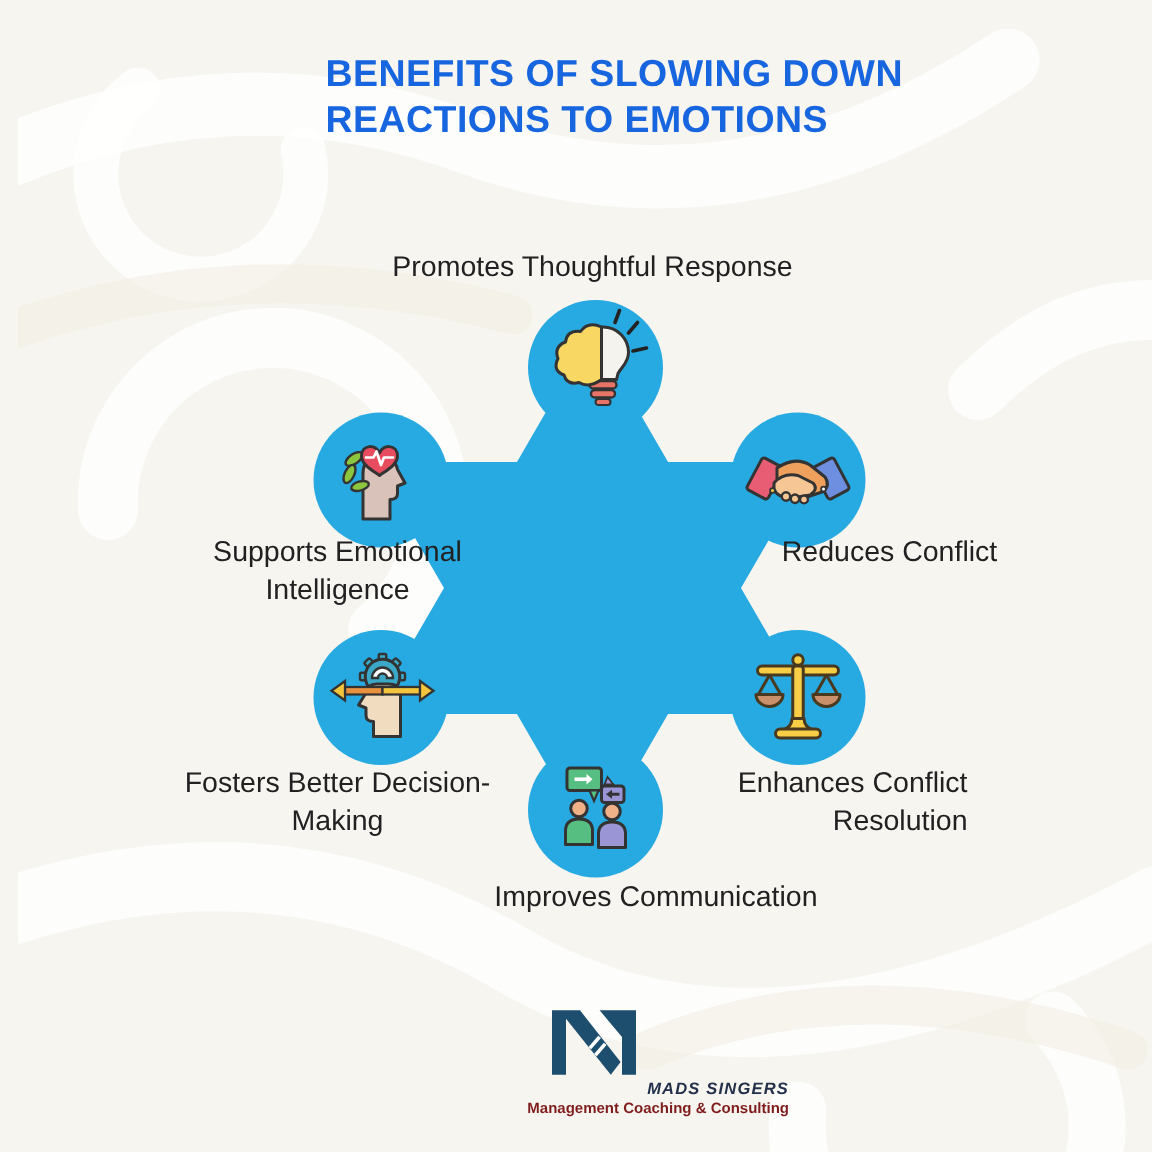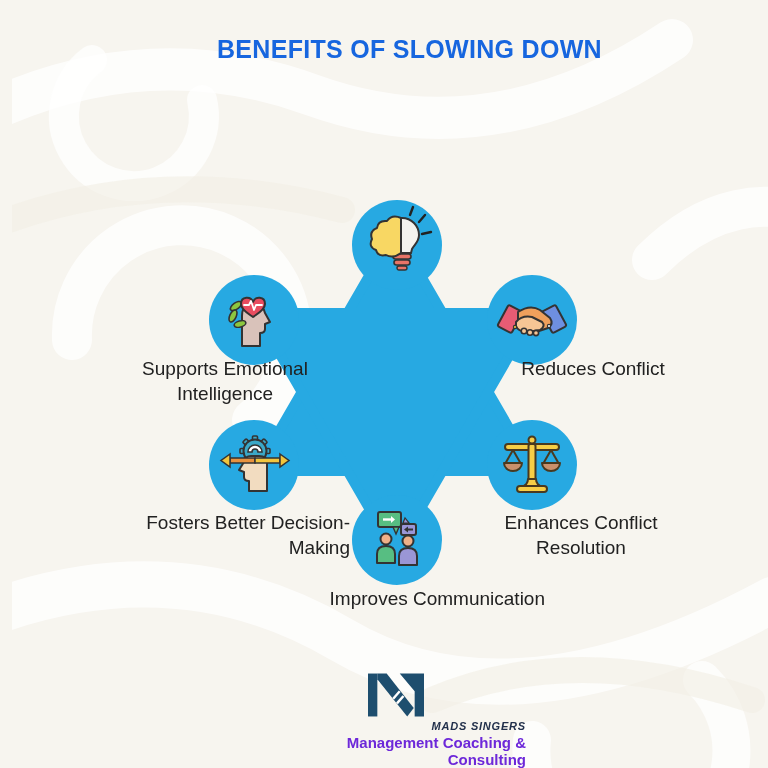--- a/index.html
+++ b/index.html
@@ -6,28 +6,28 @@
   body{width:768px;height:768px;overflow:hidden;background:#F7F5EF;
        font-family:"Liberation Sans","DejaVu Sans",sans-serif;}
   .canvas{position:relative;width:768px;height:768px;margin-left:12px;}
   svg.bg{position:absolute;left:0;top:0;}
   .title{position:absolute;left:205px;top:34px;color:#1766DF;
          font-size:25px;font-weight:bold;line-height:31px;letter-spacing:.3px;}
   svg.diagram{position:absolute;left:0;top:0;}
   .blabel{position:absolute;color:#212121;font-size:19px;line-height:25px;font-weight:400;}
   .lb-top{left:233px;top:166px;width:300px;text-align:center;}
   .lb-tr{left:481px;top:356px;width:200px;text-align:center;}
-  .lb-br{left:484px;top:510px;width:170px;text-align:center;}
+  .lb-br{left:463px;top:510px;width:170px;text-align:right;}
   .lb-b{left:233px;top:586px;width:300px;text-align:right;}
-  .lb-bl{left:120px;top:510px;width:218px;text-align:right;}
+  .lb-bl{left:104px;top:510px;width:218px;text-align:center;}
   .lb-tl{left:124px;top:356px;width:178px;text-align:center;}
   .footer{position:absolute;left:254px;top:672px;width:260px;text-align:right;}
   .footer svg{display:block;margin:0 auto 2px auto;}
   .brand{color:#22304B;font-size:11px;font-weight:bold;font-style:italic;letter-spacing:.8px;}
-  .tagline{color:#6d28d9;font-size:15px;font-weight:bold;margin-top:2px;}
+  .tagline{color:#7f1d1d;font-size:10px;font-weight:bold;margin-top:2px;}
 </style>
 </head>
 <body>
 
 <div class="canvas">
 
   <svg class="bg" width="768" height="768" viewBox="0 0 768 768">
     <g fill="none" stroke="#FFFFFF" stroke-opacity="0.75" stroke-linecap="round">
       <path d="M-60,130 Q120,30 300,95 T660,40" stroke-width="42"></path>
       <path d="M60,340 a110,110 0 1 1 180,80" stroke-width="40"></path>
@@ -37,20 +37,21 @@
       <path d="M80,60 a70,70 0 1 0 110,40" stroke-width="30"></path>
     </g>
     <g fill="none" stroke="#F1EEE5" stroke-opacity="0.6" stroke-linecap="round">
       <path d="M-30,230 Q140,160 330,210" stroke-width="26"></path>
       <path d="M420,700 Q560,640 740,700" stroke-width="26"></path>
     </g>
   </svg>
 
   <div class="title">
     <div>BENEFITS OF SLOWING DOWN</div>
+    <div>REACTIONS TO EMOTIONS</div>
   </div>
 
   <svg class="diagram" width="768" height="768" viewBox="0 0 768 768">
 
     <g fill="#27A9E2" stroke="#27A9E2" stroke-width="10" stroke-linejoin="round">
       <polygon points="383,231 244,471 522,471"></polygon>
       <polygon points="383,553 244,313 522,313"></polygon>
     </g>
 
     <g fill="#27A9E2">
@@ -146,20 +147,21 @@
         <ellipse cx="-21" cy="-4" rx="6.5" ry="3.2" transform="rotate(-65 -21 -4)"></ellipse>
         <ellipse cx="-14" cy="4" rx="6" ry="3" transform="rotate(-15 -14 4)"></ellipse>
       </g>
       <g transform="translate(0,-14)">
         <path d="M-1,-4 C-3,-10 -13,-10 -13,-2 C-13,4 -5,8 -1,11 C3,8 11,4 11,-2 C11,-10 1,-10 -1,-4 Z" fill="#E84C5F" stroke="#333" stroke-width="2" stroke-linejoin="round"></path>
         <polyline points="-10,-1 -5,-1 -3,-5 0,4 2,-1 8,-1" fill="none" stroke="#FFF" stroke-width="1.8" stroke-linecap="round" stroke-linejoin="round"></polyline>
       </g>
     </g>
   </svg>
 
+  <div class="blabel lb-top">Promotes Thoughtful Response</div>
   <div class="blabel lb-tr">Reduces Conflict</div>
   <div class="blabel lb-br">Enhances Conflict Resolution</div>
   <div class="blabel lb-b">Improves Communication</div>
   <div class="blabel lb-bl">Fosters Better Decision-Making</div>
   <div class="blabel lb-tl">Supports Emotional Intelligence</div>
 
   <div class="footer">
     <svg width="56" height="46" viewBox="0 0 60 46">
       <g fill="#1E4E6E">
         <polygon points="0,0 10,0 10,46 0,46"></polygon>

